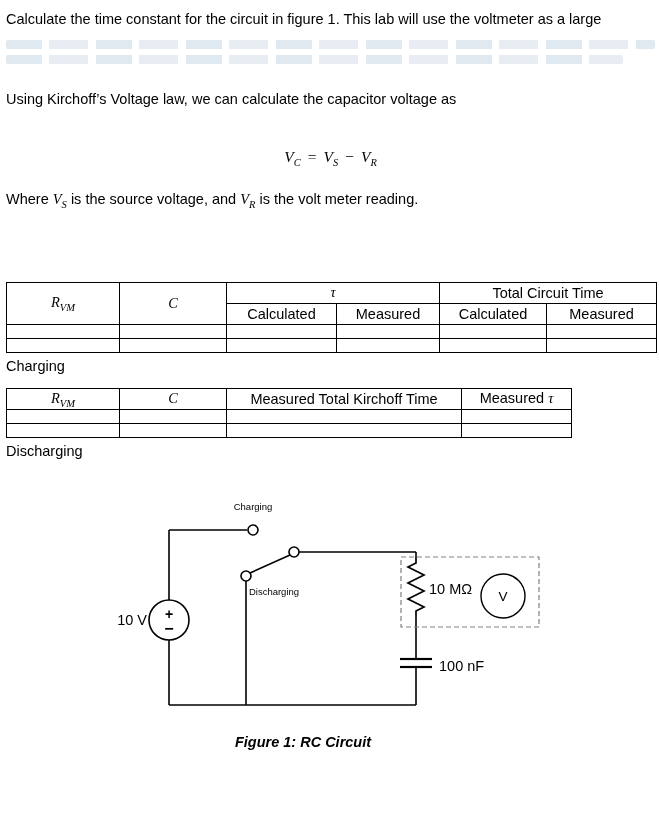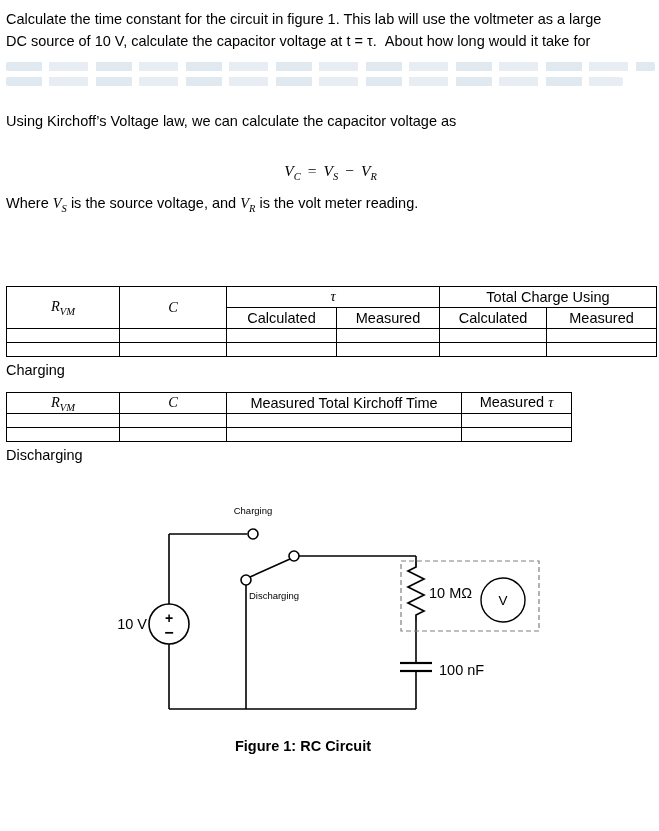--- a/index.html
+++ b/index.html
@@ -15,49 +15,48 @@
     height: 9px; border-radius: 2px;
     background: repeating-linear-gradient(90deg,
       #e0e8f0 0px, #e0e8f0 36px, rgba(0,0,0,0) 36px, rgba(0,0,0,0) 43px,
       #e7edf3 43px, #e7edf3 82px, rgba(0,0,0,0) 82px, rgba(0,0,0,0) 90px);
   }
   .ghost-line + .ghost-line { margin-top: 6px; }
   .gl-2 { width: 95%; }
   .kirchoff { margin-top: 24px; }
   .mi { font-family: "Liberation Serif", serif; font-style: italic; }
   sub.msub { font-family: "Liberation Serif", serif; font-style: italic; font-size: 10.5px; }
-  .equation { margin-top: 28px; text-align: center; font-size: 15.5px; line-height: 22px; }
+  .equation { margin-top: 36px; text-align: center; font-size: 15.5px; line-height: 22px; }
   .equation .op { display: inline-block; margin: 0 7px; font-family: "Liberation Serif", serif; }
-  .where { margin-top: 4px; line-height: 22px; }
+  .where { margin-top: 14px; line-height: 22px; }
   table.dt { border-collapse: collapse; table-layout: fixed; }
   .t1 { margin-top: 66px; width: 650px; }
   .t2 { margin-top: 14px; width: 565px; }
   table.dt th, table.dt td {
     border: 1px solid #000; font-weight: normal; padding: 0 4px;
     text-align: center; font-size: 14.5px; vertical-align: middle;
   }
   table.dt th { height: 21px; }
   .t2 th { height: 23px; }
   tr.empty td { height: 14px; }
   .section-label { margin-top: 5px; line-height: 16px; }
   .circuit-wrap { margin-top: 34px; }
   svg text { font-family: "Liberation Sans", sans-serif; fill: #000; }
   .caption {
-    width: 594px; text-align: center; font-weight: bold; 
+    width: 594px; text-align: center; font-weight: bold; font-style: italic;
     font-size: 14.5px; line-height: 16px;
   }
 </style>
 </head>
 <body>
 
 <div class="page">
 
   <div>
     <div class="pline">Calculate the time constant for the circuit in figure 1. This lab will use the voltmeter as a large</div>
-    <div class="pline">DC source of 10 V, calculate the capacitor voltage at t = τ.  About how long would it take for</div>
   </div>
 
   <div class="ghost">
     <div class="ghost-line"></div>
     <div class="ghost-line gl-2"></div>
   </div>
 
   <div class="pline kirchoff">Using Kirchoff’s Voltage law, we can calculate the capacitor voltage as</div>
 
   <div class="equation"><span class="mi">V</span><sub class="msub">C</sub><span class="op">=</span><span class="mi">V</span><sub class="msub">S</sub><span class="op">−</span><span class="mi">V</span><sub class="msub">R</sub></div>
@@ -71,21 +70,21 @@
         <col style="width:110px">
       <col style="width:103px">
         <col style="width:107px">
         <col style="width:110px">
     </colgroup>
     <tbody>
       <tr>
         <th rowspan="2"><span class="mi">R</span><sub class="msub">VM</sub></th>
         <th rowspan="2"><span class="mi">C</span></th>
         <th colspan="2"><span class="mi">τ</span></th>
-        <th colspan="2">Total Charge Using</th>
+        <th colspan="2">Total Circuit Time</th>
       </tr>
       <tr>
         <th>Calculated</th>
         <th>Measured</th>
         <th>Calculated</th>
         <th>Measured</th>
       </tr>
       <tr class="empty">
         <td></td>
           <td></td>

